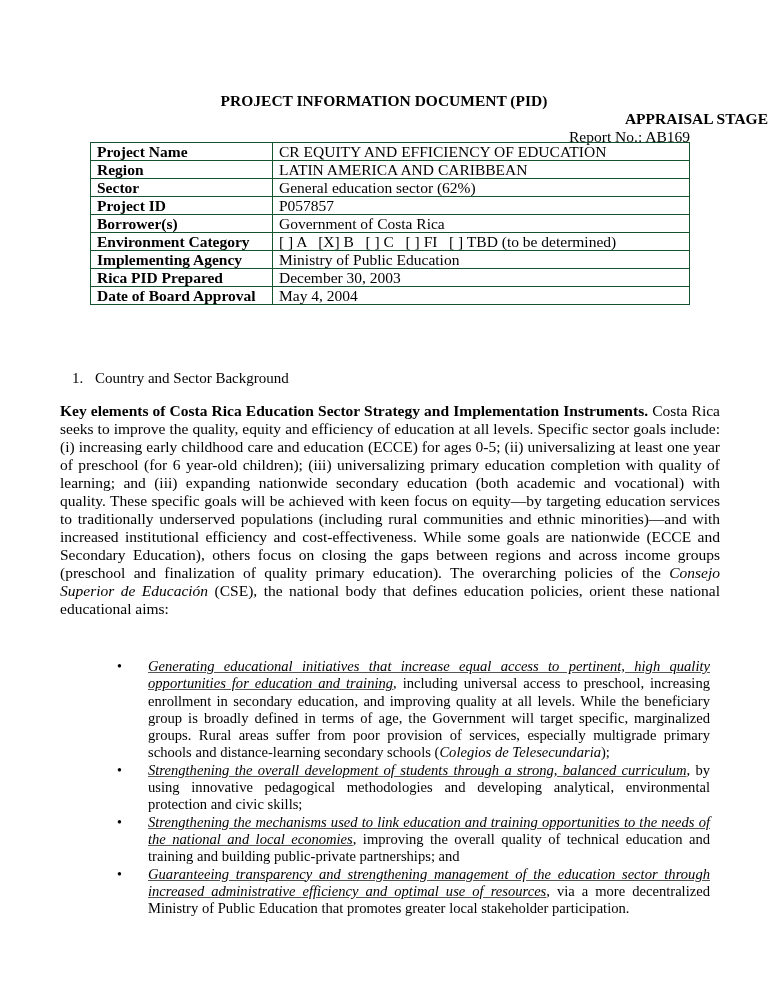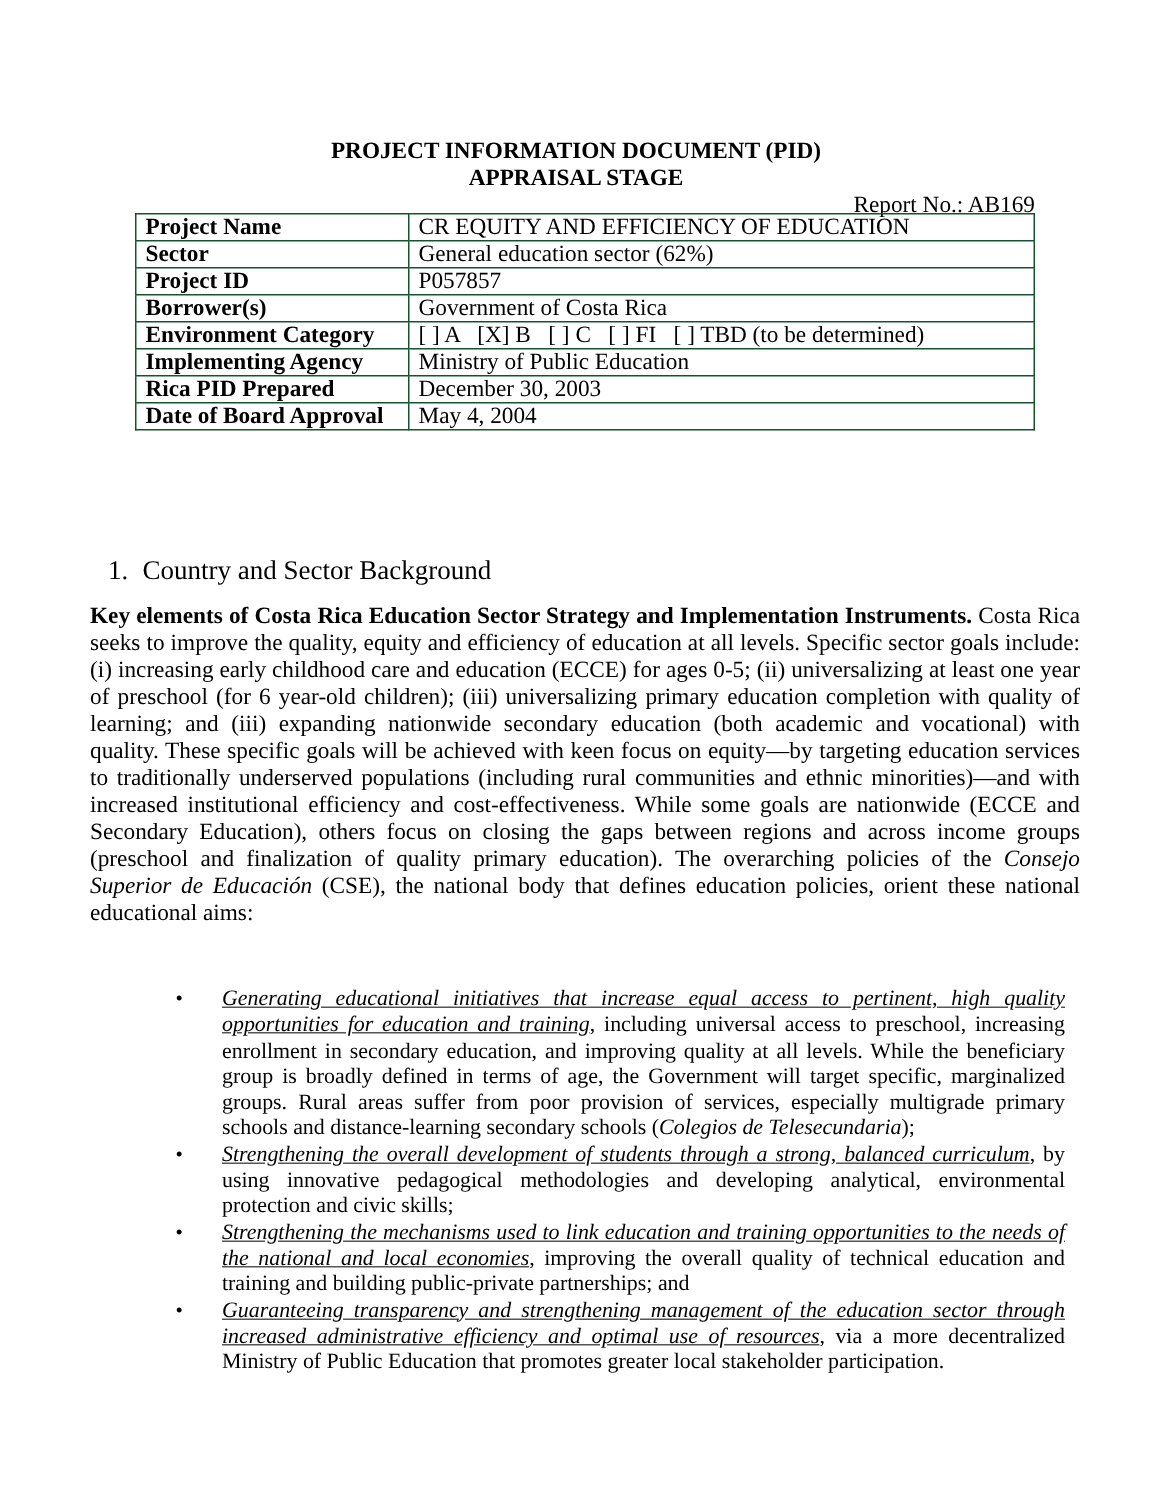--- a/index.html
+++ b/index.html
@@ -5,37 +5,37 @@
     html, body { margin: 0; padding: 0; background: #ffffff; }
     body {
       width: 768px; height: 994px; position: relative; overflow: hidden;
       font-family: "Liberation Serif", serif; color: #000; font-size: 15.5px;
     }
     .title {
       position: absolute; left: 0; width: 768px; text-align: center;
       font-weight: bold; font-size: 15.5px; line-height: 18px;
     }
     .title1 { top: 92px; }
-    .title2 { top: 110px; }
+    .title2 { top: 110px; text-align: right; }
     .report-no {
       position: absolute; right: 78px; top: 128px; font-size: 15.5px; line-height: 18px;
     }
     table.info {
       position: absolute; left: 90px; top: 142px; width: 600px;
       border-collapse: collapse; font-size: 15.5px; line-height: 17px;
     }
     table.info td {
       border: 1px solid #14532d; padding: 0 0 0 6px; vertical-align: top;
       height: 17px;
     }
     table.info td.label { width: 175px; font-weight: bold; }
     table.info tr.tall td { height: 35px; }
     sub.s { font-size: 10px; vertical-align: baseline; position: relative; top: 1px; }
     .section-head {
-      position: absolute; left: 72px; top: 370px; font-size: 18px;
+      position: absolute; left: 72px; top: 370px; font-size: 15px;
     }
     .section-head .num { display: inline-block; width: 23px; }
     .para {
       position: absolute; left: 60px; width: 660px; top: 402px;
       text-align: justify; line-height: 18px; font-size: 15.5px;
     }
     .para b { font-weight: bold; }
     ul.bullets {
       position: absolute; left: 0; top: 658px; margin: 0; padding: 0; list-style: none;
       width: 768px;
@@ -57,20 +57,24 @@
   <div class="title title1">PROJECT INFORMATION DOCUMENT (PID)</div>
   <div class="title title2">APPRAISAL STAGE</div>
 </div>
 <div class="report-no">Report No.:  AB169</div>
 
 <table class="info">
   <tbody>
     <tr>
       <td class="label">Project Name</td>
       <td>CR EQUITY AND EFFICIENCY OF EDUCATION</td>
+    </tr>
+    <tr>
+      <td class="label">Region</td>
+      <td>LATIN AMERICA AND CARIBBEAN</td>
     </tr>
     <tr>
       <td class="label">Sector</td>
       <td>General education sector (62%)</td>
     </tr>
     <tr>
       <td class="label">Project ID</td>
       <td>P057857</td>
     </tr>
     <tr>

